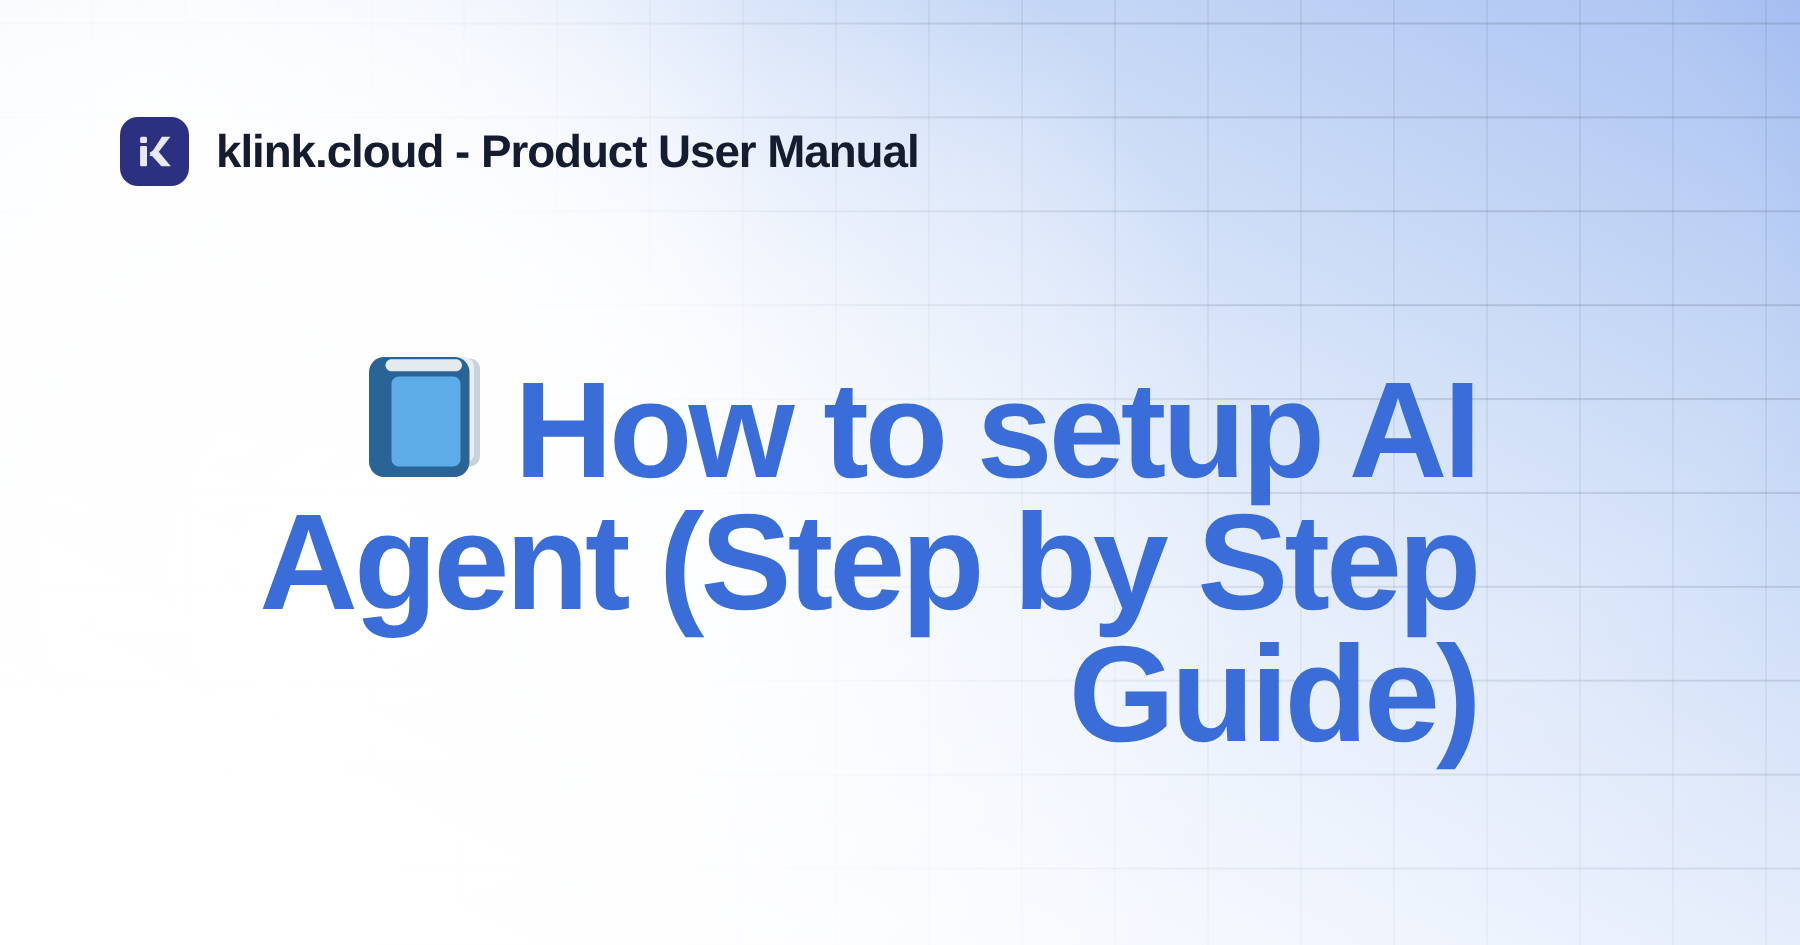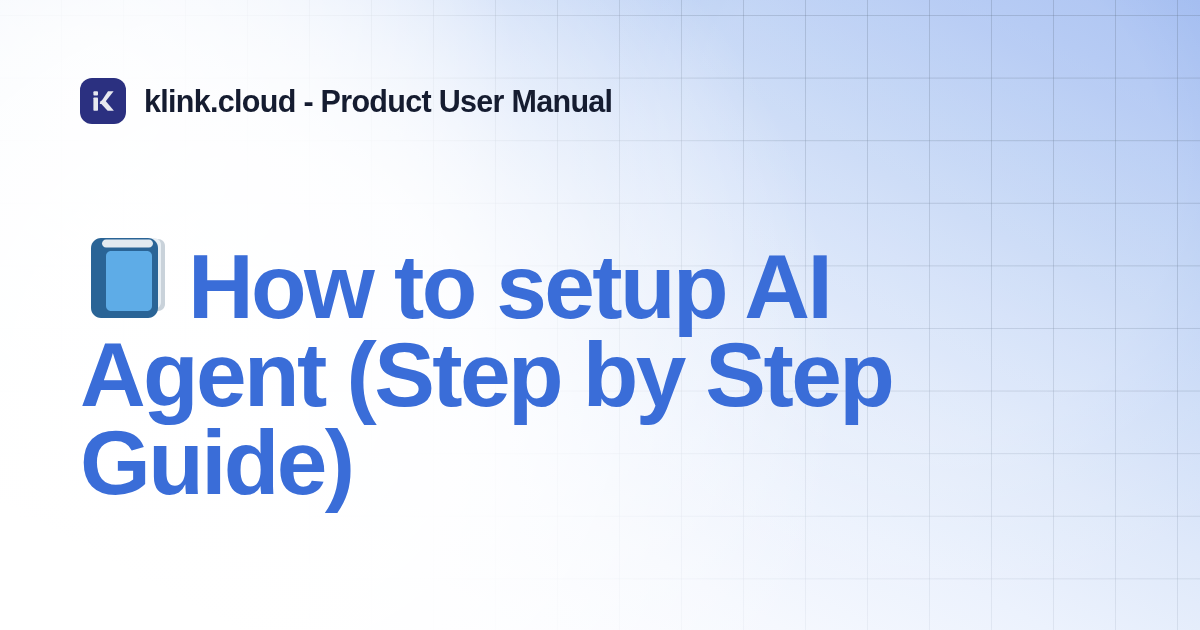--- a/index.html
+++ b/index.html
@@ -154,20 +154,21 @@
   }
 
   .headline {
     font-size:91px;
     font-weight:700;
     line-height:0.965;
     letter-spacing:-2.6px;
     color:#3a6dd8;
     max-width:905px;
     word-spacing:-1px;
+    text-align:right;
   }
 
   .headline .emoji {
     display:inline-block;
     vertical-align:-8px;
     margin-right:12px;
   }
   .headline .emoji svg { display:block; }
 </style>
 </head>

